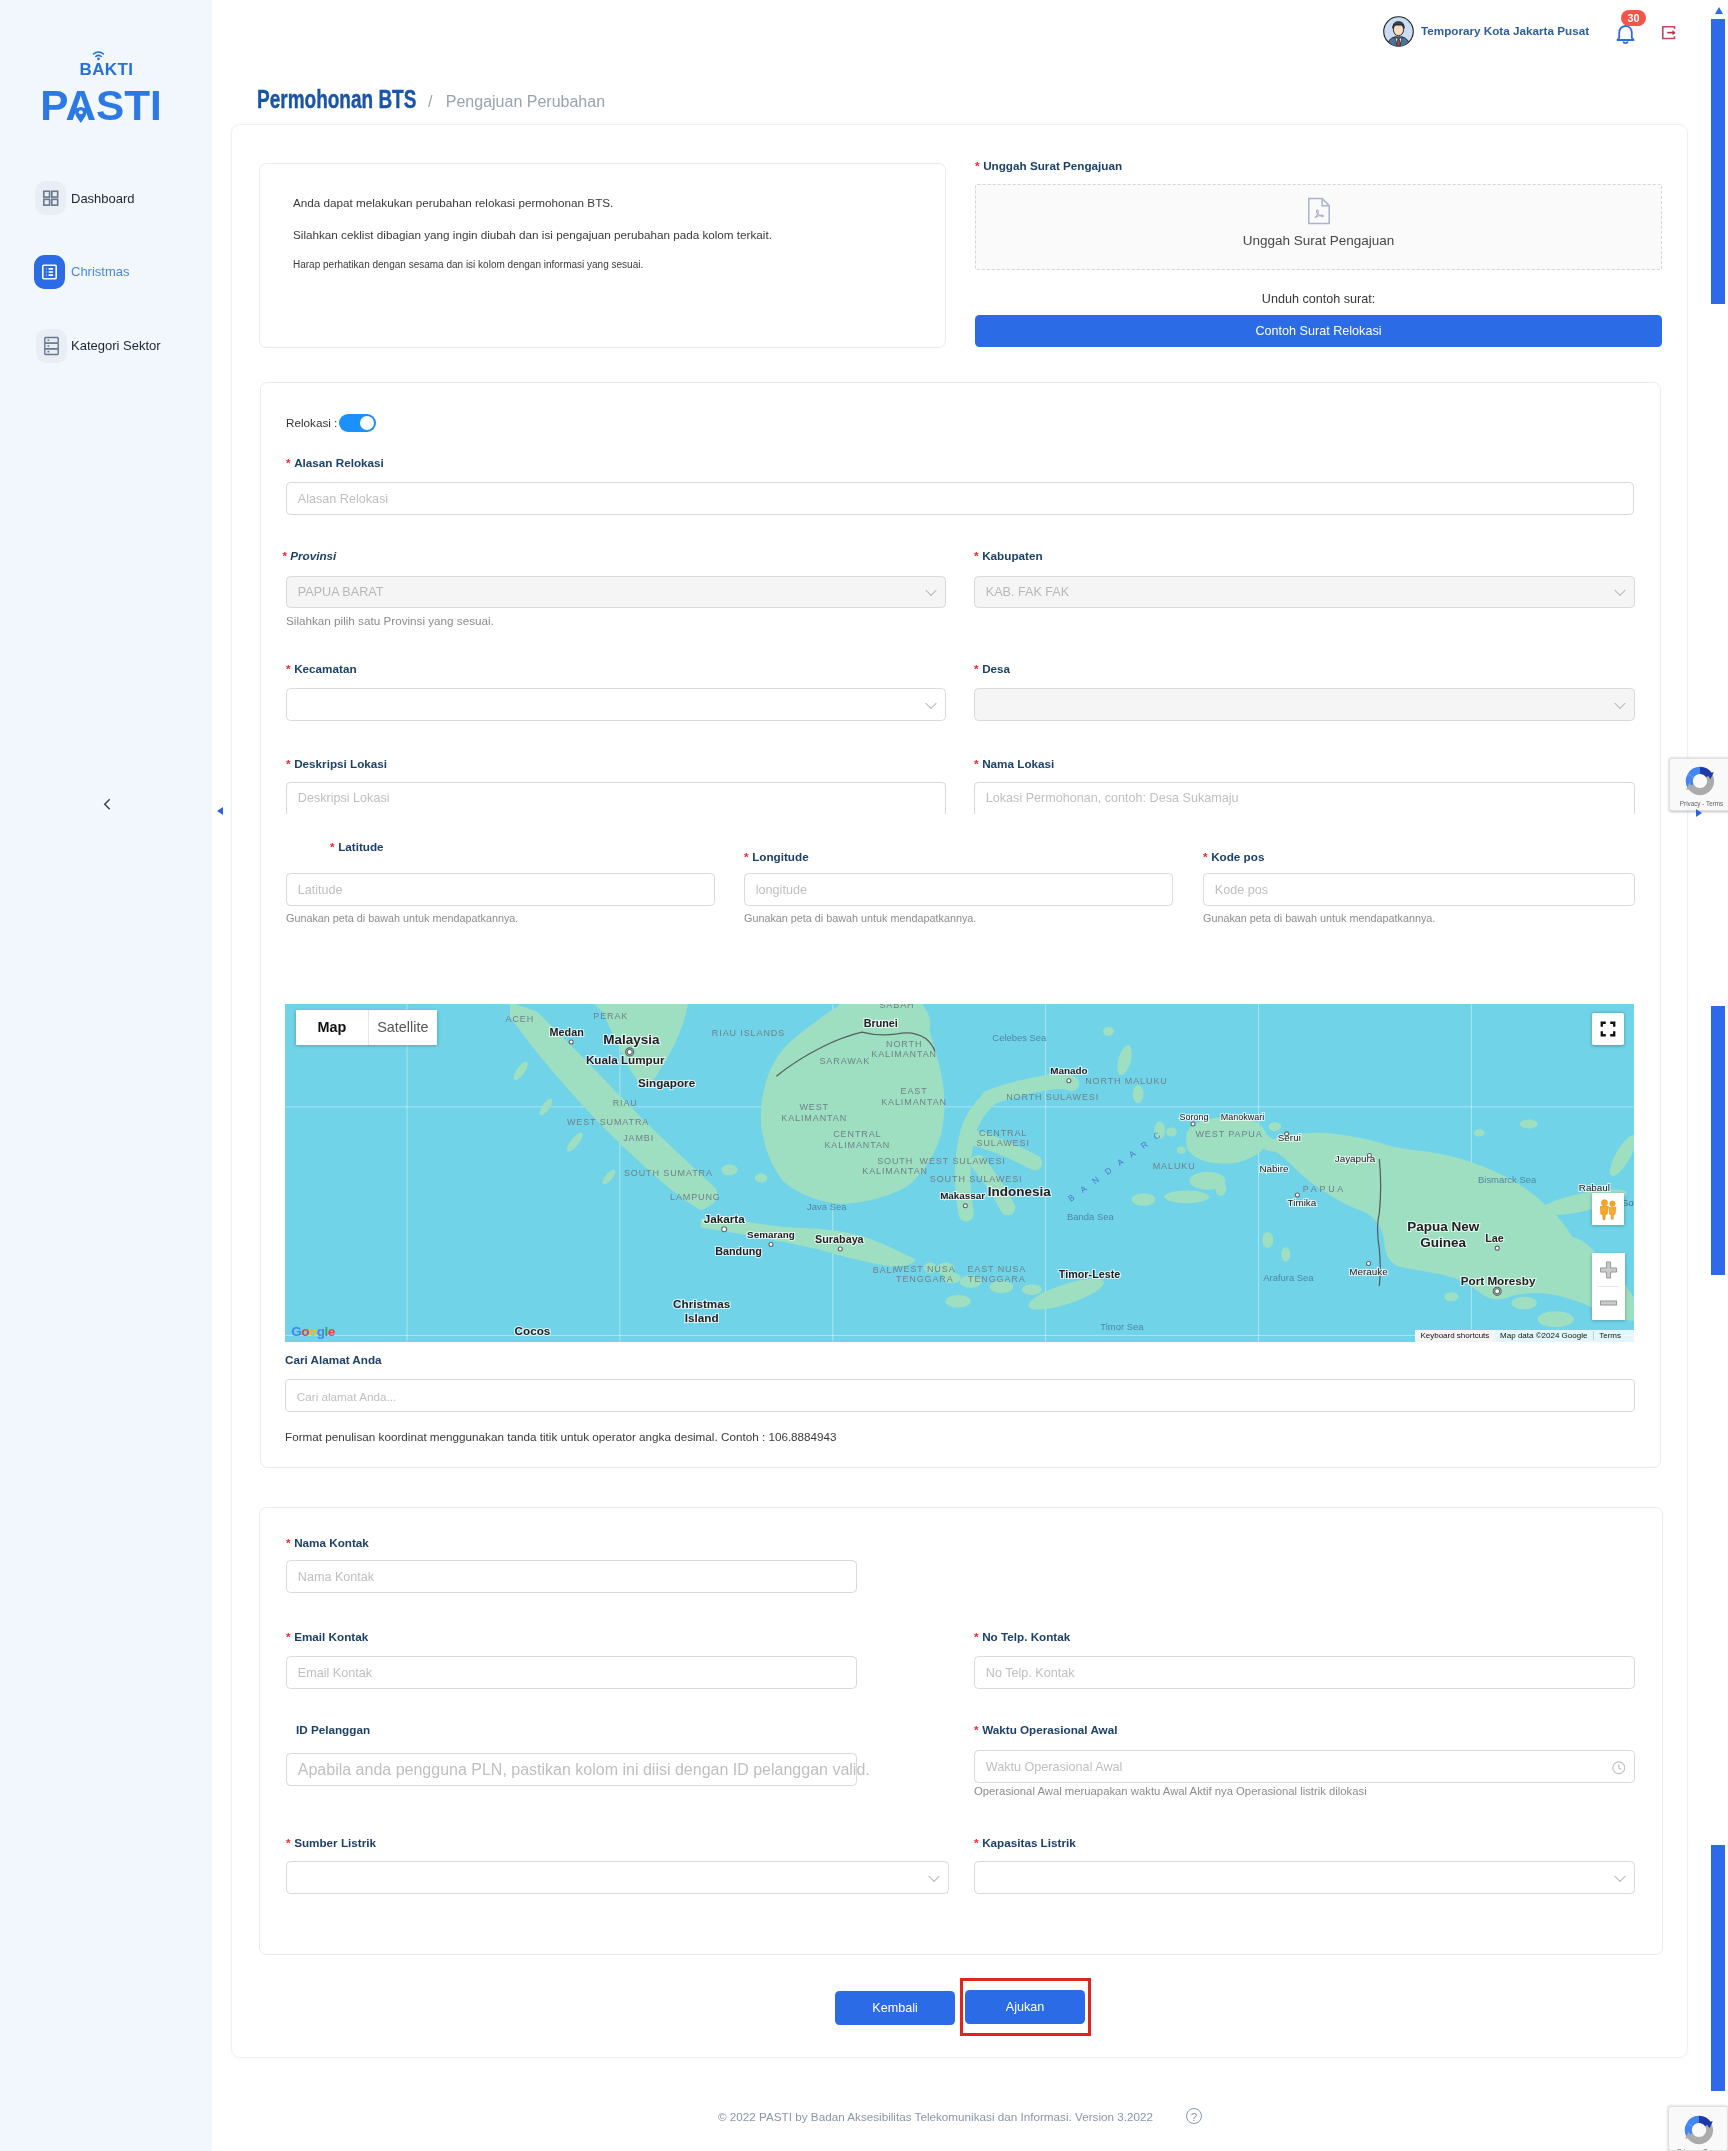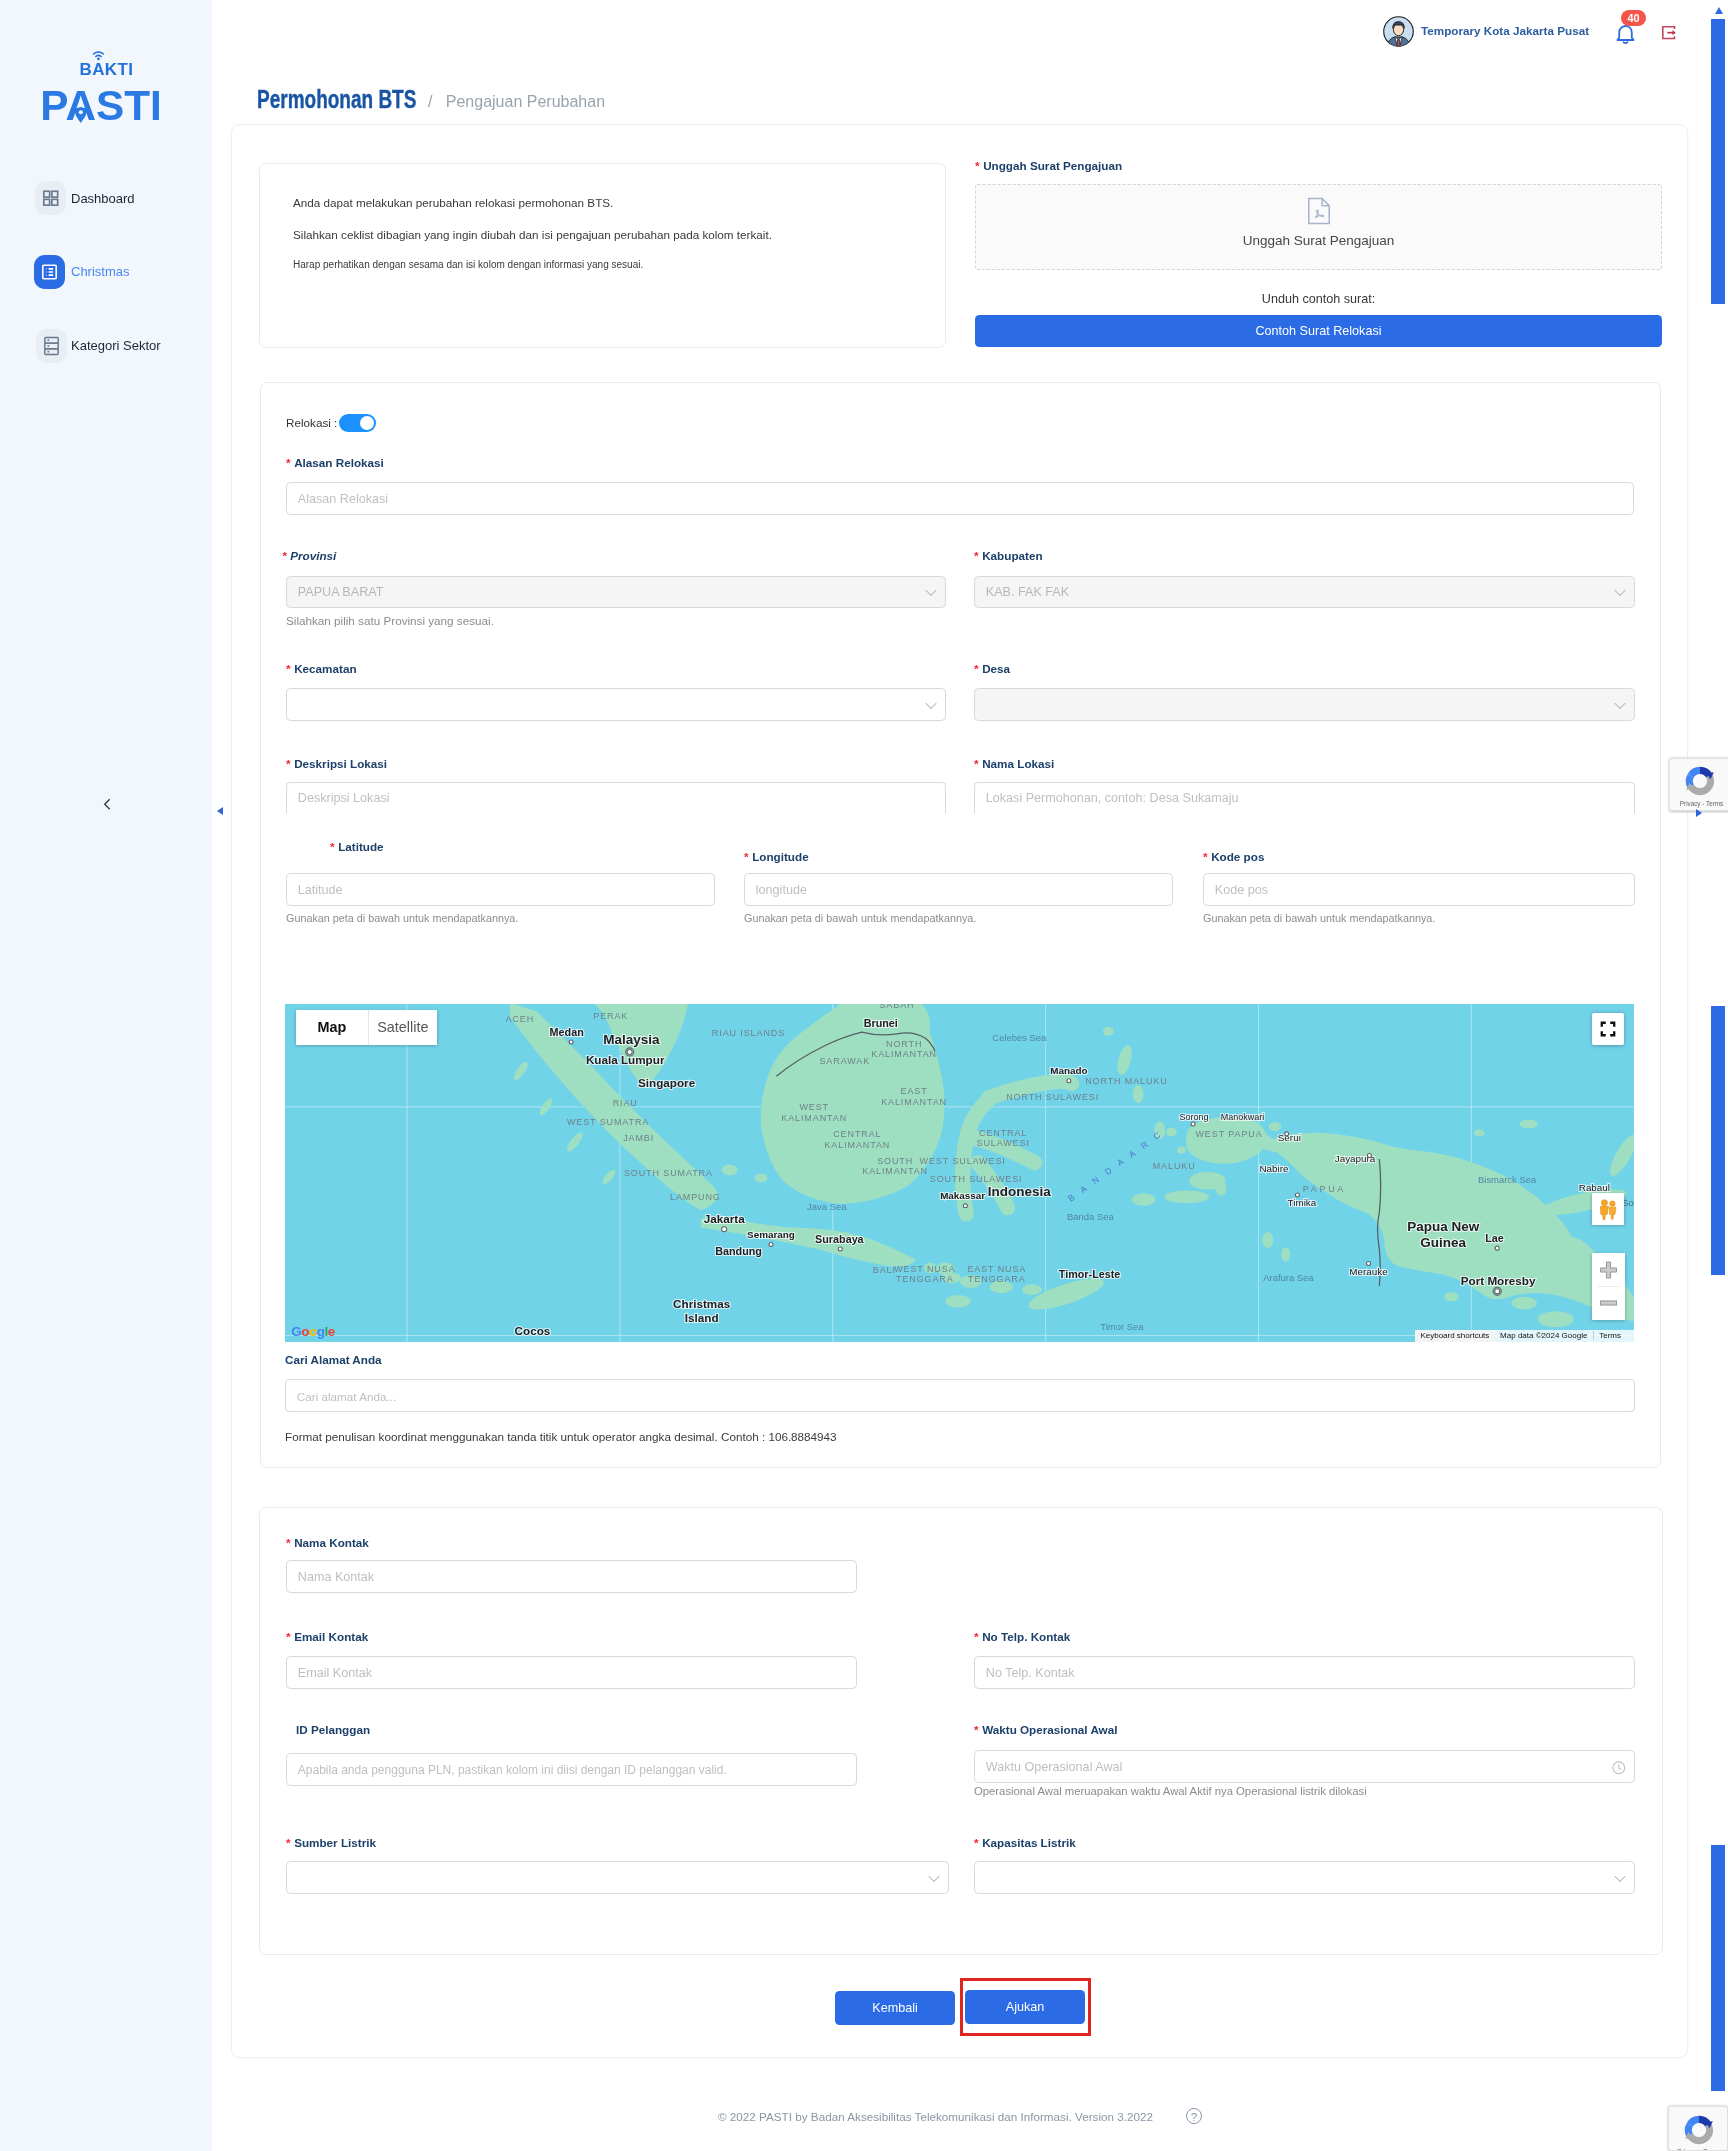--- a/index.html
+++ b/index.html
@@ -104,21 +104,21 @@
   </svg>
 </div>
 <div class="abs" style="left:1421px;top:24px;font-size:11.7px;font-weight:bold;color:#2d5d9f;">Temporary Kota Jakarta Pusat</div>
 <svg class="abs" style="left:1615px;top:23.4px;" width="21" height="22.5" viewBox="0 0 23 25">
   <g fill="none" stroke="#2e6be0" stroke-width="2">
     <path d="M11.5 3.5 c-4.6 0 -7 3.4 -7 7.2 v5.6 l-2 2.6 h18 l-2 -2.6 v-5.6 c0 -3.8 -2.4 -7.2 -7 -7.2z" stroke-linejoin="round"></path>
     <path d="M9 20.5 a2.6 2.6 0 0 0 5 0"></path>
   </g>
   <path d="M11.5 1.2 l1.8 2.8 h-3.6z" fill="#2e6be0"></path>
 </svg>
-<div class="abs" style="left:1621px;top:10px;width:25px;height:16px;border-radius:8px;background:#f5544a;color:#fff;font-size:10.8px;font-weight:bold;text-align:center;line-height:16px;">40</div>
+<div class="abs" style="left:1621px;top:10px;width:25px;height:16px;border-radius:8px;background:#f5544a;color:#fff;font-size:10.8px;font-weight:bold;text-align:center;line-height:16px;">30</div>
 <svg class="abs" style="left:1661px;top:25px;" width="15.3" height="15.3" viewBox="0 0 17 17">
   <path d="M15 4.5 V2 H2 v13 h13 v-2.5" fill="none" stroke="#c5485f" stroke-width="1.8"></path>
   <path d="M7 8.5 h8" stroke="#b93046" stroke-width="1.8"></path>
   <path d="M12.8 5.5 l3.4 3 l-3.4 3z" fill="#b93046"></path>
 </svg>
 
 <div class="abs" style="left:257px;top:85px;font-size:25px;font-weight:bold;color:#1a55a5;-webkit-text-stroke:0.4px #1a55a5;transform:scaleX(0.76);transform-origin:0 50%;white-space:nowrap;">Permohonan BTS</div>
 <div class="abs" style="left:428px;top:93px;font-size:16px;color:#9aa4af;">/&nbsp;&nbsp;&nbsp;Pengajuan Perubahan</div>
 
 <div class="outercard"></div>
@@ -419,21 +419,21 @@
 <div class="input" style="left:286px;top:1656px;width:571px;">
     <span class="ph">Email Kontak</span>
   </div>
 <div class="input" style="left:974px;top:1656px;width:661px;">
     <span class="ph">No Telp. Kontak</span>
   </div>
 
 <div class="label" style="left:286px;top:1723px;padding-left:10px;">ID Pelanggan</div>
 <div class="label" style="left:974px;top:1723px;"><span class="req">*</span>Waktu Operasional Awal</div>
 <div class="input" style="left:286px;top:1753px;width:571px;">
-    <span class="ph" style="font-size:12px;">Apabila anda pengguna PLN, pastikan kolom ini diisi dengan ID pelanggan valid.</span>
+    <span class="ph" style="font-size:16px;">Apabila anda pengguna PLN, pastikan kolom ini diisi dengan ID pelanggan valid.</span>
   </div>
 <div class="input" style="left:974px;top:1750px;width:661px;">
     <span class="ph">Waktu Operasional Awal</span>
   <svg style="position:absolute;right:9px;top:10px;" width="13.5" height="13.5" viewBox="0 0 15 15">
       <circle cx="7.5" cy="7.5" r="6.6" fill="none" stroke="#c3c3c3" stroke-width="1.3"></circle>
       <path d="M7.5 4 v3.8 l2.6 1.5" fill="none" stroke="#c3c3c3" stroke-width="1.3"></path>
     </svg>
 </div>
 <div class="helper" style="left:974px;top:1785px;font-size:11.3px;">Operasional Awal meruapakan waktu Awal Aktif nya Operasional listrik dilokasi</div>
 

